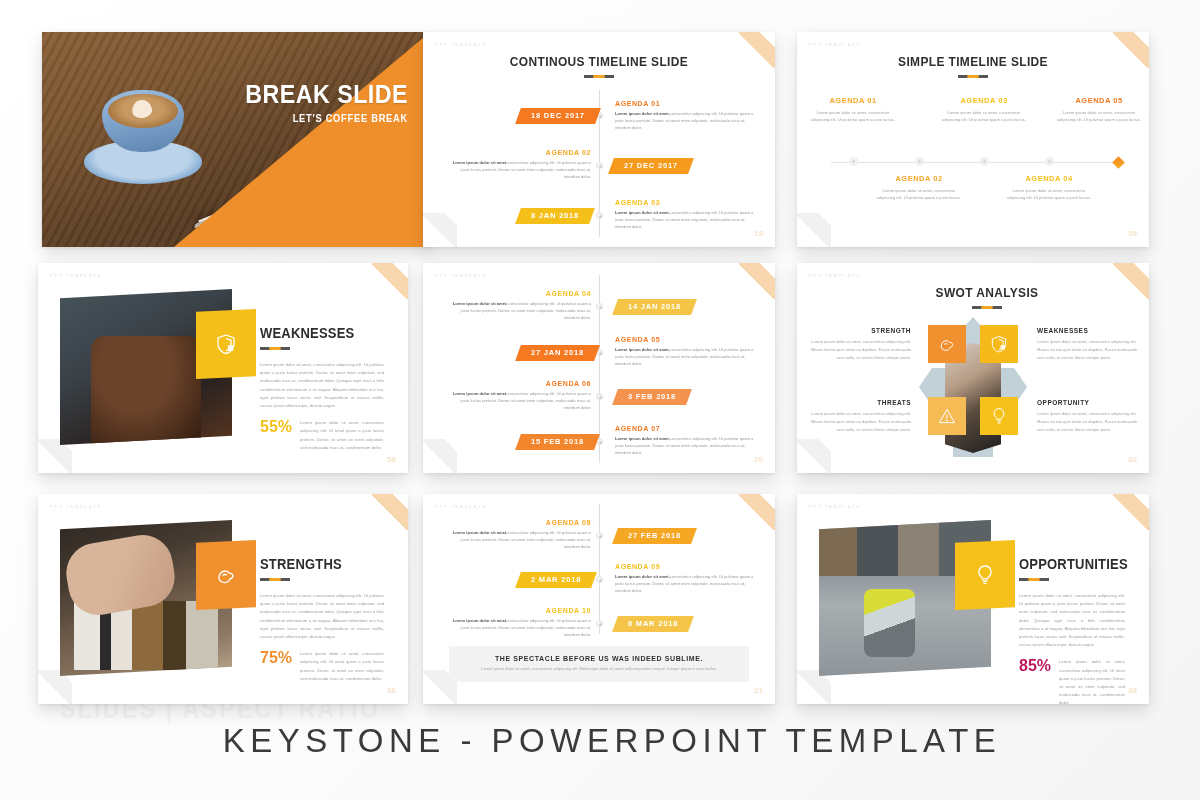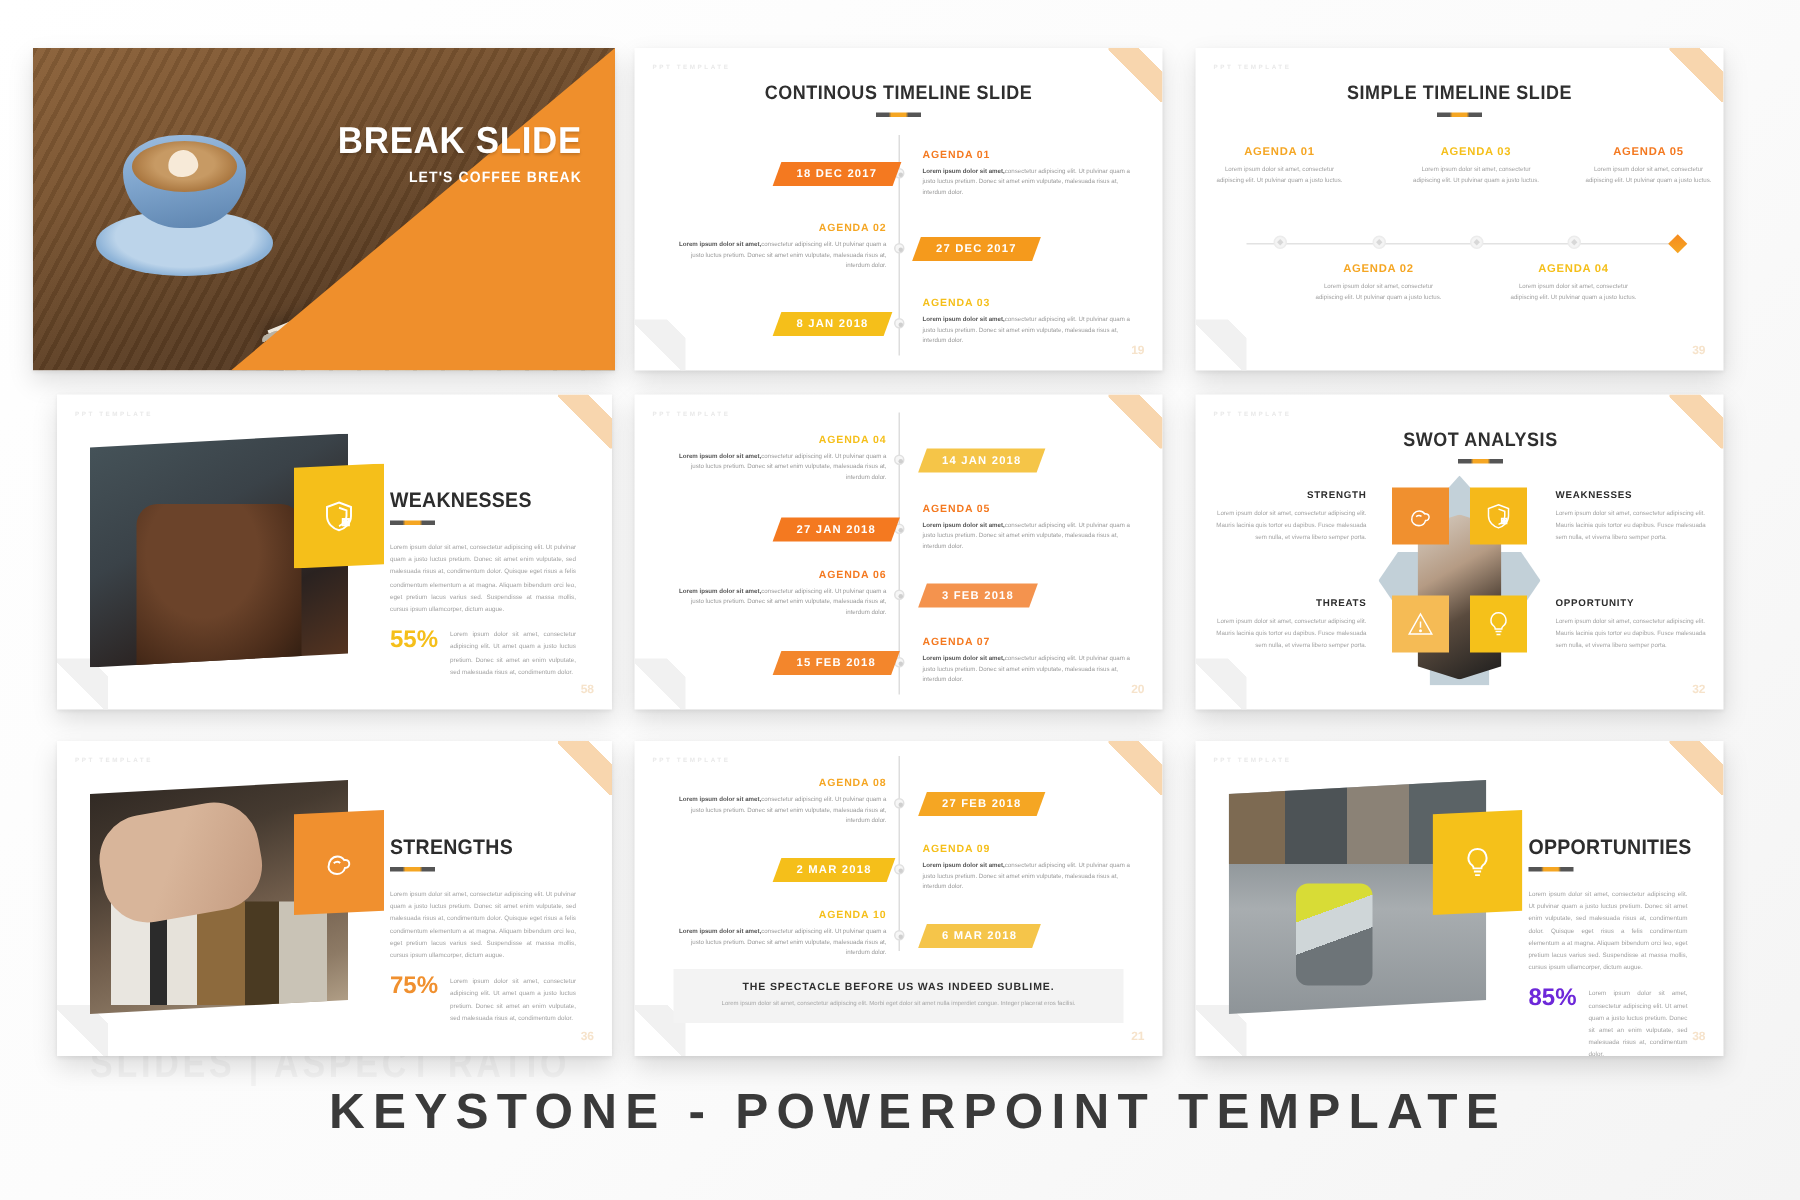--- a/index.html
+++ b/index.html
@@ -25,21 +25,21 @@
   .grid{
     position:absolute; left:0; top:0; width:1200px; height:720px; z-index:3;
   }
   .slide{
     position:absolute;
     background:#ffffff;
     box-shadow:0 7px 16px rgba(0,0,0,0.13), 0 1px 3px rgba(0,0,0,0.08);
     overflow:hidden;
   }
   
-  .s1{ left:22px;  top:32px;  width:388px; height:215px; }
+  .s1{ left:42px;  top:32px;  width:388px; height:215px; }
   .s2{ left:423px; top:32px;  width:352px; height:215px; }
   .s3{ left:797px; top:32px;  width:352px; height:215px; }
   .s4{ left:38px;  top:263px; width:370px; height:210px; }
   .s5{ left:423px; top:263px; width:352px; height:210px; }
   .s6{ left:797px; top:263px; width:352px; height:210px; }
   .s7{ left:38px;  top:494px; width:370px; height:210px; }
   .s8{ left:423px; top:494px; width:352px; height:210px; }
   .s9{ left:797px; top:494px; width:352px; height:210px; }
 
   
@@ -264,21 +264,21 @@
     position:absolute; left:26px; right:26px; bottom:22px; background:#f3f3f3;
     padding:9px 14px; text-align:center;
   }
   .quote-h{ font-size:7px; font-weight:700; color:#2f2f2f; letter-spacing:0.6px;
     font-family:"Liberation Sans Narrow","Liberation Sans",sans-serif; }
   .quote-p{ font-size:4px; color:#a6a6a6; margin-top:4px; line-height:1.7; }
 
   
   .main-title{
     position:absolute; left:0; right:0; top:722px; text-align:center;
-    font-size:33px; letter-spacing:5.5px; color:#3a3a3a; font-weight:700;
+    font-size:33px; letter-spacing:5.5px; color:#3a3a3a; font-weight:400;
     font-family:"Liberation Sans Narrow","Liberation Sans",sans-serif; z-index:6;padding-left:24px;
   }
 </style>
 </head>
 <body>
 
 <div class="bg-wash"></div>
 <div class="watermark">SLIDES  |  ASPECT RATIO</div>
 
 <div class="grid">
@@ -619,21 +619,21 @@
       <svg viewBox="0 0 24 24" width="24" height="24" fill="none" stroke="#fff" stroke-width="1.3">
         <path d="M12 3a6 6 0 0 0-3.6 10.8c.6.5 1 1.3 1 2.1h5.2c0-.8.4-1.6 1-2.1A6 6 0 0 0 12 3Z"></path>
         <path d="M9.6 18h4.8M10.4 20.4h3.2"></path>
       </svg>
     </div>
     <div class="feat-right">
       <div class="feat-title">OPPORTUNITIES</div>
       <div class="rule rule-l"></div>
       <div class="feat-p">Lorem ipsum dolor sit amet, consectetur adipiscing elit. Ut pulvinar quam a justo luctus pretium. Donec sit amet enim vulputate, sed malesuada risus at, condimentum dolor. Quisque eget risus a felis condimentum elementum a at magna. Aliquam bibendum orci leo, eget pretium lacus varius sed. Suspendisse at massa mollis, cursus ipsum ullamcorper, dictum augue.</div>
       <div class="feat-stat">
-        <div class="feat-pct" style="color:#6d28d9;">85%</div>
+        <div class="feat-pct" style="color:#be185d;">85%</div>
         <div class="feat-stat-p">Lorem ipsum dolor sit amet, consectetur adipiscing elit. Ut amet quam a justo luctus pretium. Donec sit amet an enim vulputate, sed malesuada risus at, condimentum dolor.</div>
       </div>
     </div>
   </div>
 
 </div>
 
 <div class="main-title">KEYSTONE - POWERPOINT TEMPLATE</div>
 
 </body></html>

